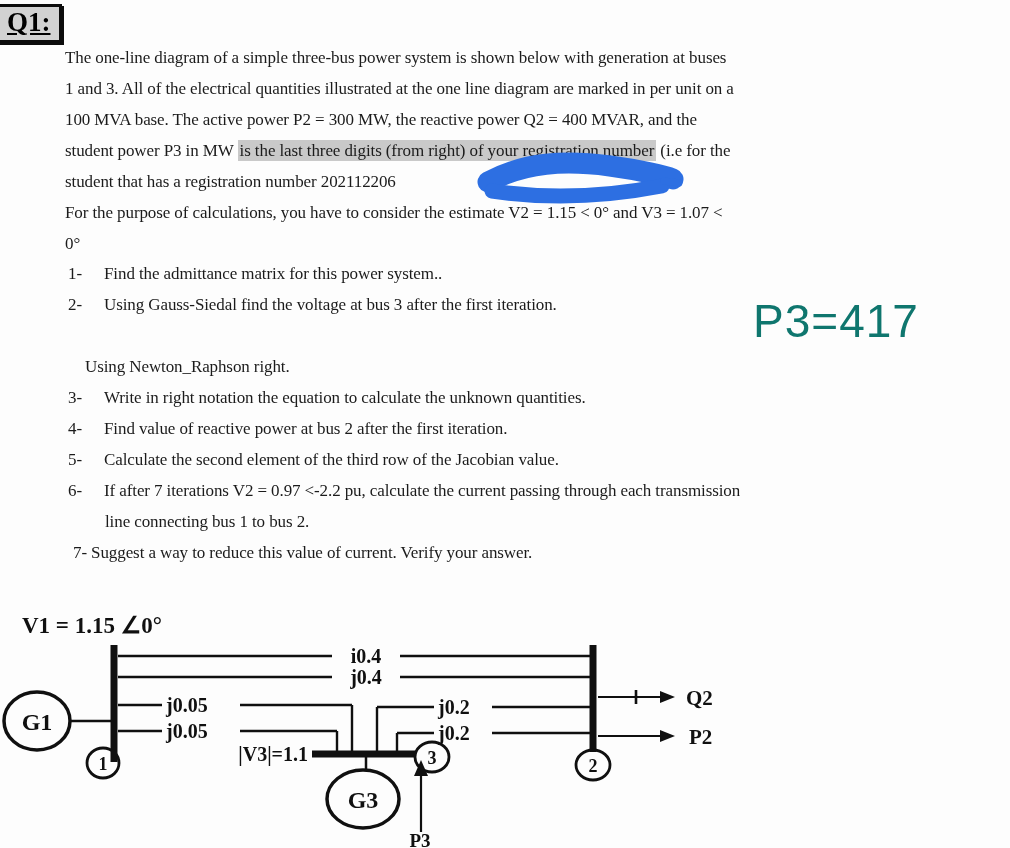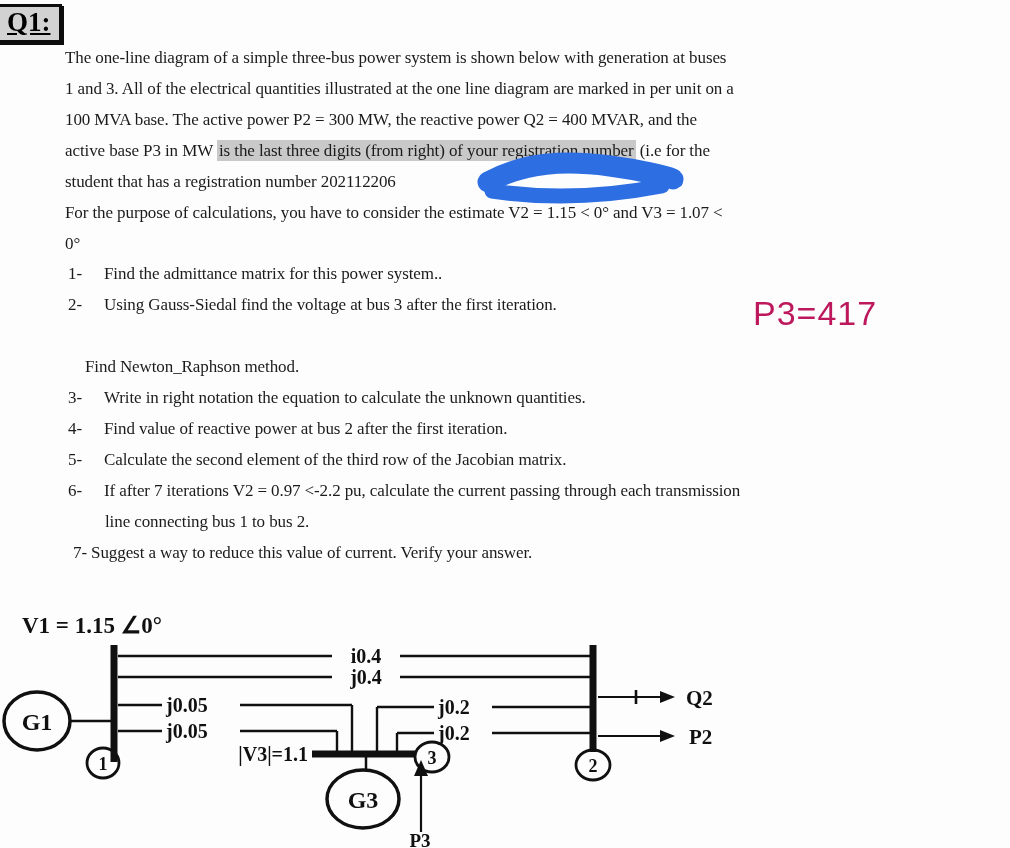--- a/index.html
+++ b/index.html
@@ -18,59 +18,59 @@
   .q1-badge{
     position:absolute;left:-6px;top:4px;
     background:#d2d2d2;border:3px solid #0c0c0c;
     box-shadow:2px 2px 0 #0c0c0c;
     padding:0 8px 2px 10px;
     font-size:27px;font-weight:bold;text-decoration:underline;color:#000;
   }
   .p3-note{
     position:absolute;left:753px;top:294px;
     font-family:"Liberation Sans",sans-serif;
-    font-size:34px;letter-spacing:1px;color:#be185d;
+    font-size:46px;letter-spacing:1px;color:#0f766e;
   }
   .scribble{position:absolute;left:470px;top:150px;}
   .diagram{position:absolute;left:0;top:590px;}
   svg text{font-family:"Liberation Serif",serif;font-weight:bold;fill:#101010;}
 </style>
 </head>
 <body>
 
 <div class="q1-badge">Q1:</div>
 
 <div class="line" style="left:65px;top:48px">The one-line diagram of a simple three-bus power system is shown below with generation at buses</div>
 <div class="line" style="left:65px;top:79px">1 and 3. All of the electrical quantities illustrated at the one line diagram are marked in per unit on a</div>
 <div class="line" style="left:65px;top:110px">100 MVA base. The active power P2 = 300 MW, the reactive power Q2 = 400 MVAR, and the</div>
-<div class="line" style="left:65px;top:141px"><span>active base P3 in MW </span><span class="hl">is the last three digits (from right) of your registration number</span><span> (i.e for the</span></div>
+<div class="line" style="left:65px;top:141px"><span>student power P3 in MW </span><span class="hl">is the last three digits (from right) of your registration number</span><span> (i.e for the</span></div>
 <div class="line" style="left:65px;top:172px"><span>student that has a registration number 202112</span><span>206</span></div>
 <div class="line" style="left:65px;top:203px">For the purpose of calculations, you have to consider the estimate  V2 = 1.15 &lt; 0° and V3 = 1.07 &lt;</div>
 <div class="line" style="left:65px;top:234px">0°</div>
 
 <div class="line qrow" style="left:68px;top:264px">
     <span class="qnum">1-</span>
     <span>Find the admittance matrix for this power system..</span>
   </div>
 <div class="line qrow" style="left:68px;top:295px">
     <span class="qnum">2-</span>
     <span>Using Gauss-Siedal find the voltage at bus 3 after the first iteration.</span>
   </div>
-<div class="line" style="left:85px;top:357px">Find Newton_Raphson method.</div>
+<div class="line" style="left:85px;top:357px">Using Newton_Raphson right.</div>
 <div class="line qrow" style="left:68px;top:388px">
     <span class="qnum">3-</span>
     <span>Write in right notation the equation to calculate the unknown quantities.</span>
   </div>
 <div class="line qrow" style="left:68px;top:419px">
     <span class="qnum">4-</span>
     <span>Find value of reactive power at bus 2 after the first iteration.</span>
   </div>
 <div class="line qrow" style="left:68px;top:450px">
     <span class="qnum">5-</span>
-    <span>Calculate the second element of the third row of the Jacobian matrix.</span>
+    <span>Calculate the second element of the third row of the Jacobian value.</span>
   </div>
 <div class="line qrow" style="left:68px;top:481px">
     <span class="qnum">6-</span>
     <span>If after 7 iterations V2 = 0.97 &lt;-2.2 pu, calculate the current passing through each transmission</span>
   </div>
 <div class="line" style="left:105px;top:512px">line connecting bus 1 to bus 2.</div>
 <div class="line" style="left:73px;top:543px">7- Suggest a way to reduce this value of current. Verify your answer.</div>
 
 <div class="p3-note">P3=417</div>
 

